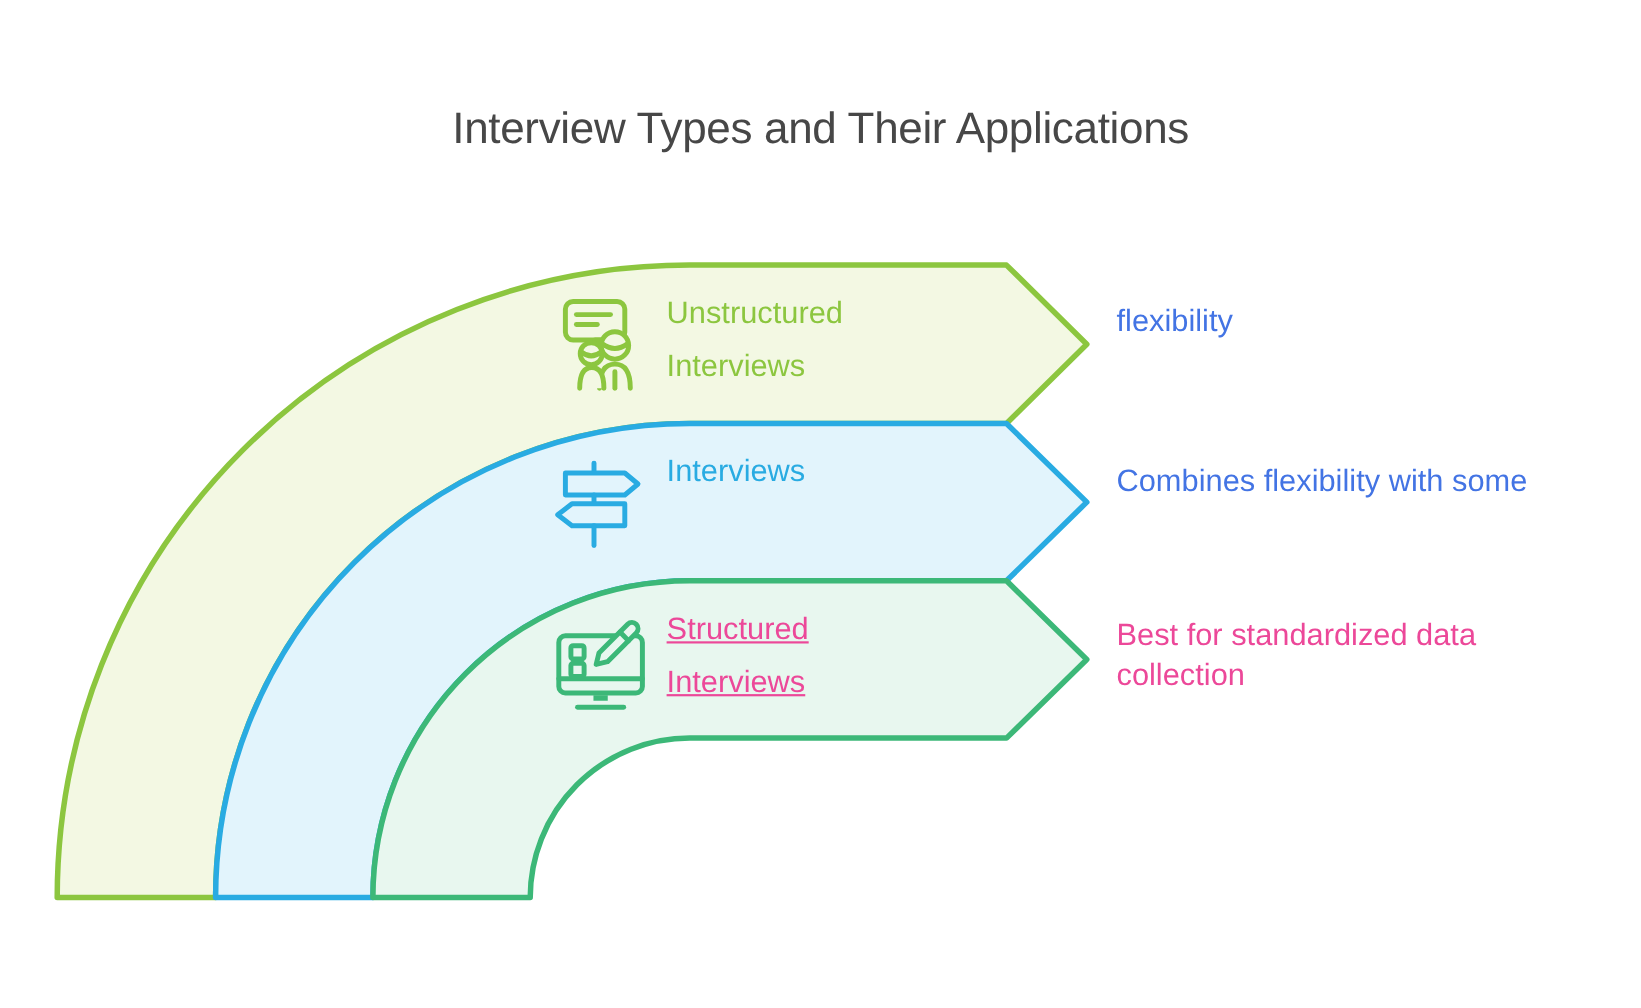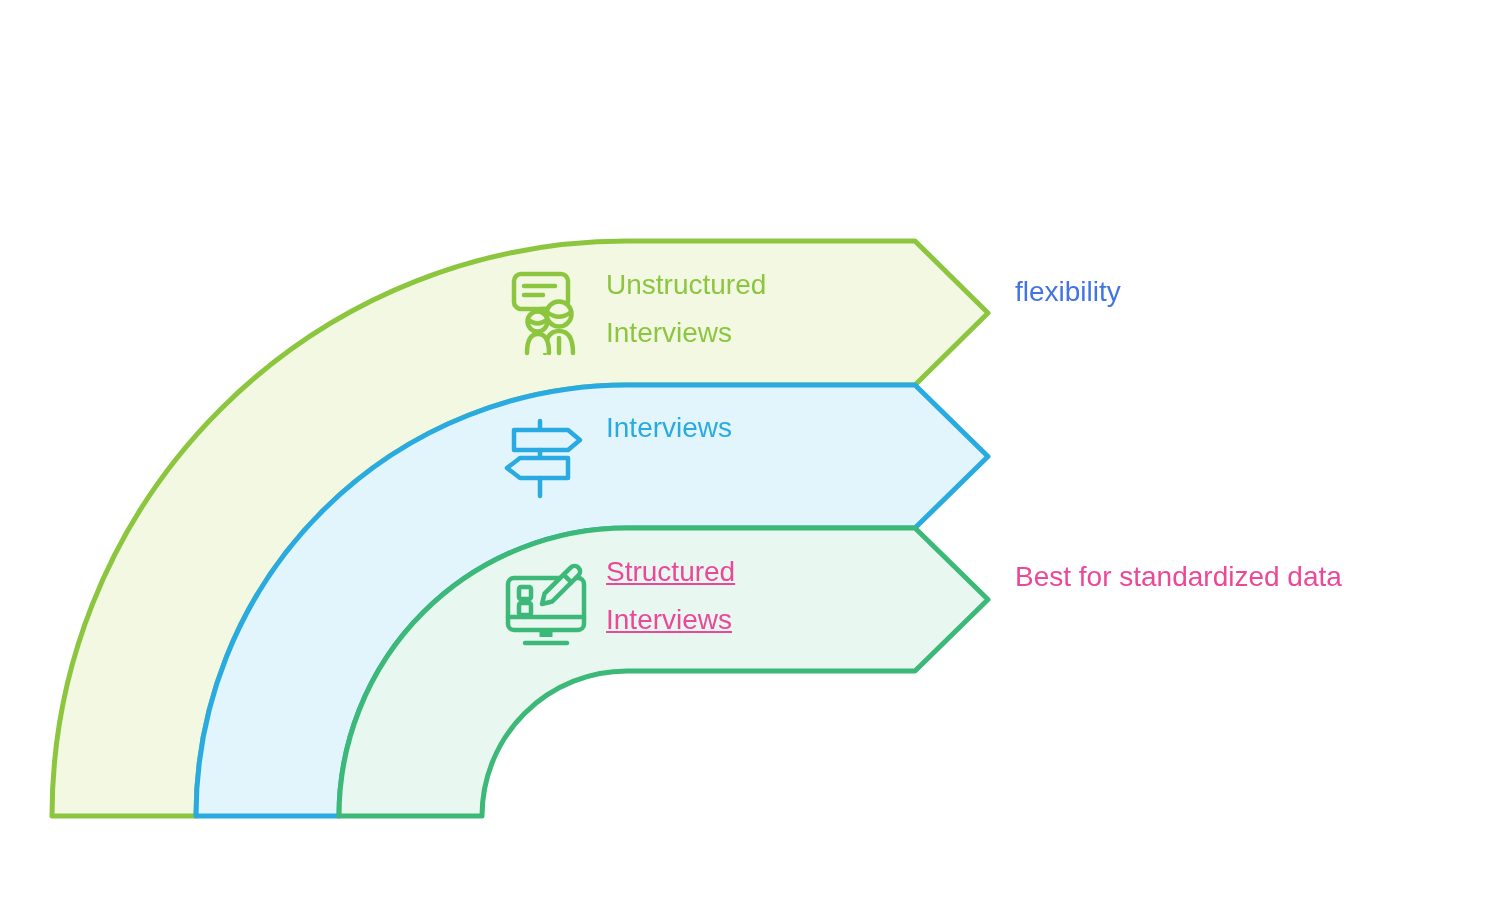--- a/index.html
+++ b/index.html
@@ -36,20 +36,21 @@
     font-weight: 400;
     white-space: nowrap;
   }
   .icon-box { position: absolute; }
 </style>
 </head>
 <body>
 
 <div class="canvas">
 
+  <div class="title" style="color: rgb(71, 71, 71);">Interview Types and Their Applications</div>
 
   <svg class="bands-svg" width="1492" height="916" viewBox="0 0 1492 916">
     <g stroke-width="5" stroke-linejoin="round" stroke-linecap="round">
       <path d="M 52 816 A 575 575 0 0 1 627 241 L 915 241 L 988 313 L 915 385 L 627 385 A 431 431 0 0 0 196 816 Z" fill="#F3F8E3" stroke="#8CC63F"></path>
       <path d="M 196 816 A 431 431 0 0 1 627 385 L 915 385 L 988 456.5 L 915 528 L 627 528 A 288 288 0 0 0 339 816 Z" fill="#E2F4FC" stroke="#29ABE2"></path>
       <path d="M 339 816 A 288 288 0 0 1 627 528 L 915 528 L 988 599.5 L 915 671 L 627 671 A 145 145 0 0 0 482 816 Z" fill="#E8F7EF" stroke="#3CB878"></path>
     </g>
   </svg>
 
   <svg class="icon-box" style="left:510px; top:270px;" width="78" height="86" viewBox="0 0 78 86">
@@ -103,19 +104,21 @@
   <div class="band-label" style="left: 606px; top: 548px; color: #ec4899; text-decoration: underline;">
     <div>Structured</div>
     <div>Interviews</div>
   </div>
 
   <div class="band-desc" style="left: 1015px; top: 273px; color: rgb(67, 116, 228);">
     <div>flexibility</div>
   </div>
 
   <div class="band-desc" style="left: 1015px; top: 418px; color: rgb(67, 116, 228);">
+    <div>Combines flexibility with some</div>
   </div>
 
   <div class="band-desc" style="left: 1015px; top: 558px; color: #ec4899;">
     <div>Best for standardized data</div>
+    <div>collection</div>
   </div>
 
 </div>
 
 </body></html>

